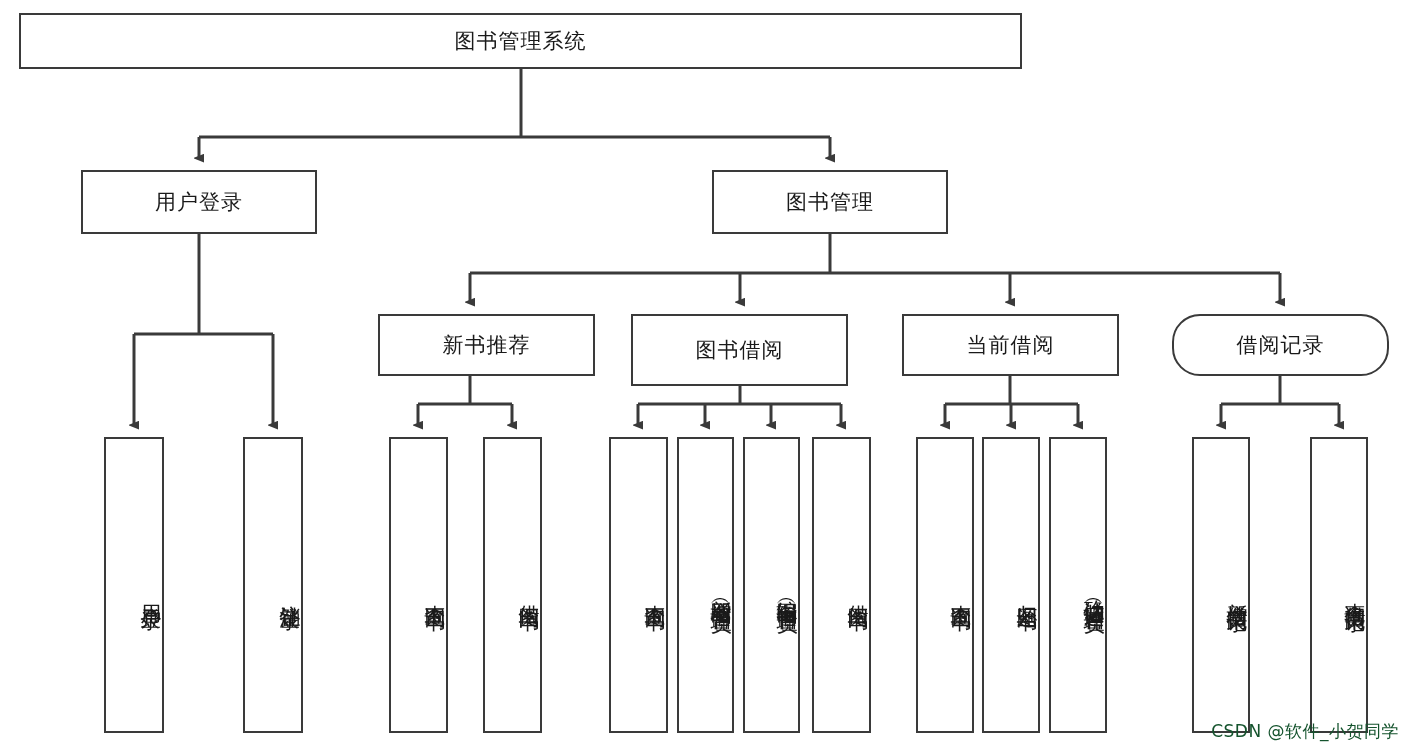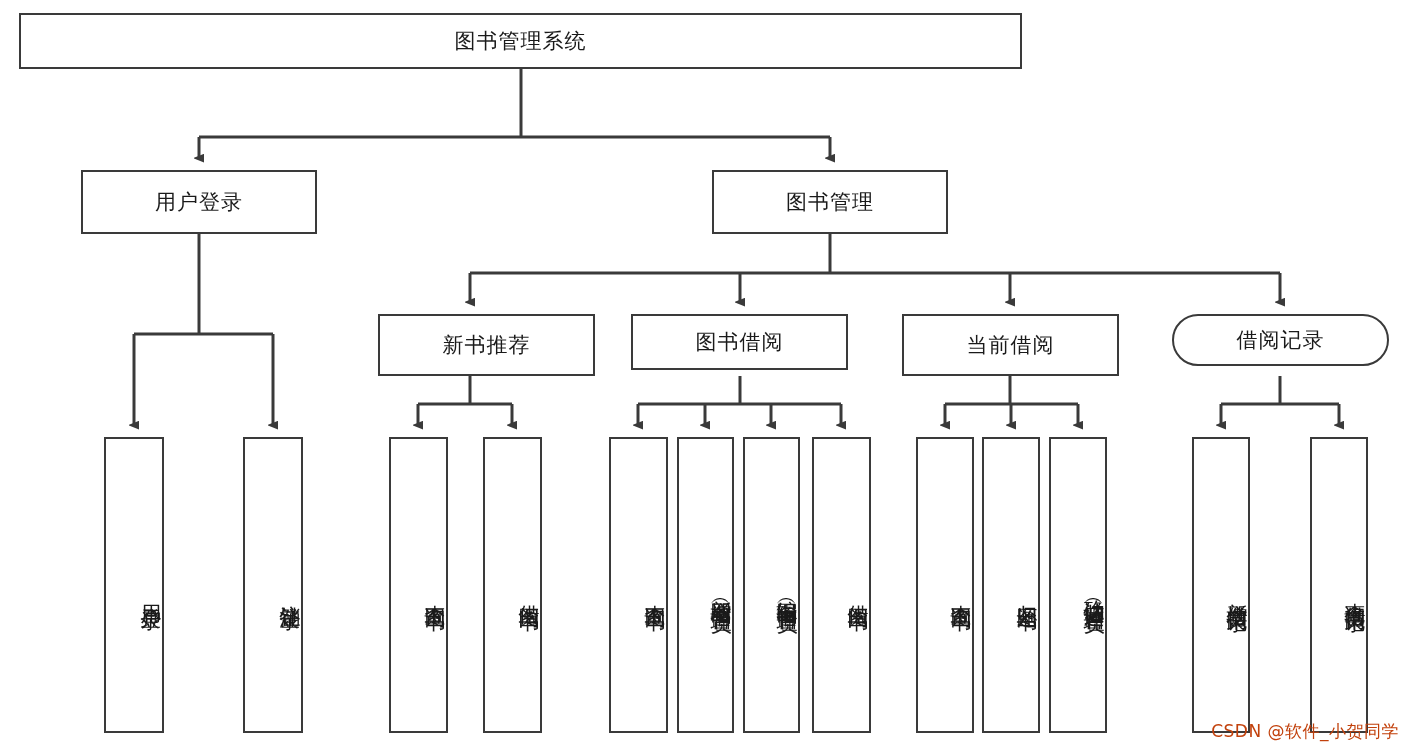--- a/index.html
+++ b/index.html
@@ -55,21 +55,21 @@
   .node.vert > span {
     writing-mode: vertical-rl;
     text-orientation: upright;
     display: block;
   }
   .watermark {
     position: absolute;
     right: 6px;
     bottom: 4px;
     font-size: 17px;
-    color: #c2410c;
+    color: #14532d;
     letter-spacing: 0.5px;
     z-index: 3;
     white-space: nowrap;
   }
 </style>
 </head>
 <body>
 
 <div id="canvas">
 
@@ -130,27 +130,27 @@
   <div class="node horiz" style="left:81px; top:170px; width:236px; height:64px;">
     <span>用户登录</span>
   </div>
   <div class="node horiz" style="left:712px; top:170px; width:236px; height:64px;">
     <span>图书管理</span>
   </div>
 
   <div class="node horiz" style="left:361px; top:314px; width:217px; height:62px;margin-left:17px;">
     <span>新书推荐</span>
   </div>
-  <div class="node horiz" style="left:631px; top:314px; width:217px; height:56px;">
+  <div class="node horiz" style="left:631px; top:314px; width:217px; height:72px;">
     <span>图书借阅</span>
   </div>
   <div class="node horiz" style="left:902px; top:314px; width:217px; height:62px;">
     <span>当前借阅</span>
   </div>
-  <div class="node horiz" style="left:1172px; top:314px; width:217px; height:52px;border-radius:28px;">
+  <div class="node horiz" style="left:1172px; top:314px; width:217px; height:62px;border-radius:28px;">
     <span>借阅记录</span>
   </div>
 
   <div class="node vert" style="left:104px; top:437px; width:60px; height:296px;">
     <span>用户登录</span>
   </div>
   <div class="node vert" style="left:243px; top:437px; width:60px; height:296px;">
     <span>注销登录</span>
   </div>
 

